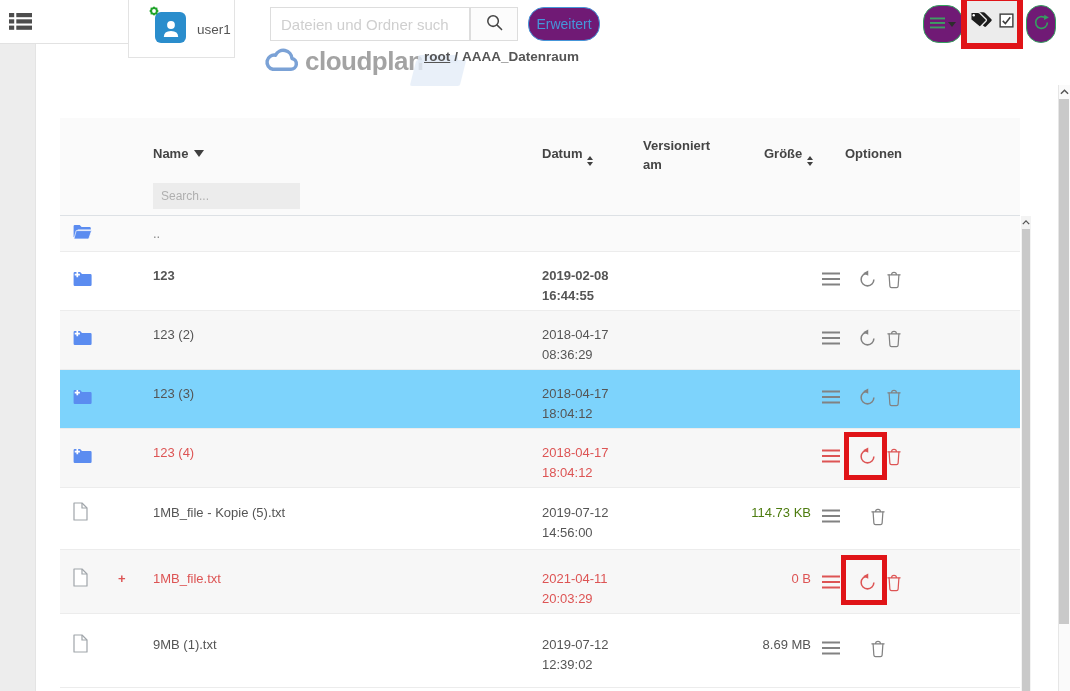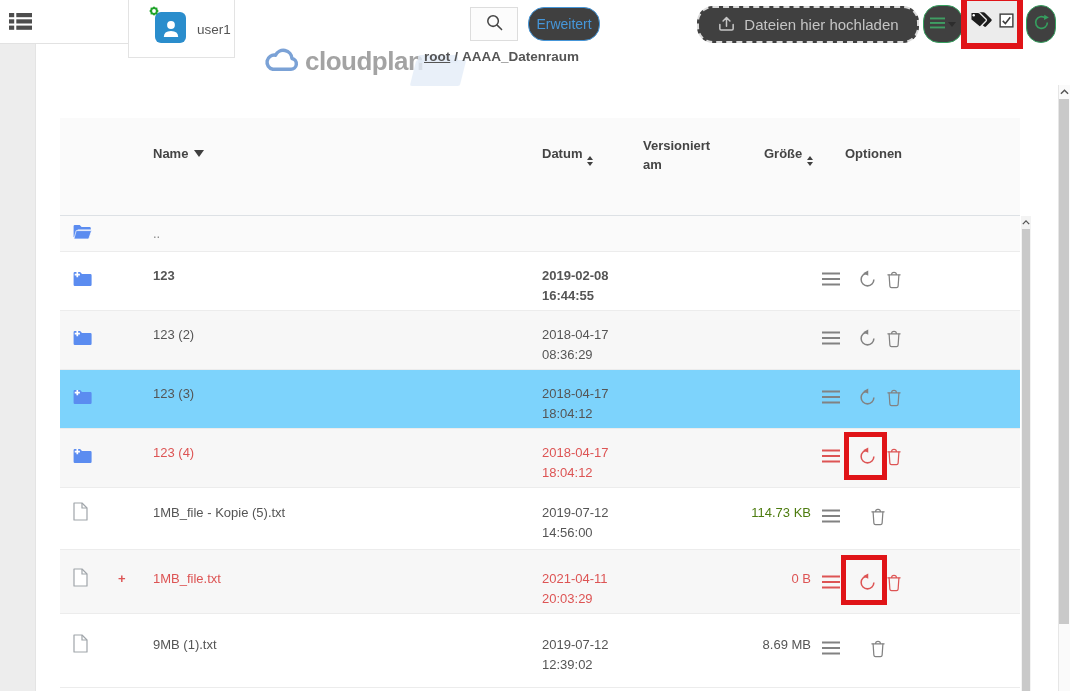--- a/index.html
+++ b/index.html
@@ -13,21 +13,21 @@
   #sidebar{left:0;top:44px;width:36px;height:647px;background:#ededed;border-right:1px solid #e4e4e4}
   #user-panel{left:128px;top:0;width:107px;height:58px;background:#fff;border:1px solid #e3e3e3;border-top:none}
   #avatar{left:26px;top:12px;width:31px;height:31px;background:#2a8dcc;border-radius:6px;display:flex;align-items:center;justify-content:center}
   #gear{left:-8px;top:-8px}
   #user-name{left:68px;top:22px;font-size:13.5px;color:#555}
   
   #search-input{left:270px;top:7px;width:200px;height:34px;border:1px solid #ddd;padding:0 10px;font-size:15px;color:#555;outline:none;font-family:inherit}
   #search-input::placeholder{color:#cfcfcf}
   #search-btn{left:470px;top:7px;width:48px;height:34px;background:#fcfcfc;border:1px solid #ddd;display:flex;align-items:center;justify-content:center;cursor:pointer}
   #adv-btn{left:528px;top:7px;width:72px;height:34px;border:1px solid #4596d9;color:#4596d9;font-size:14px;cursor:pointer}
-  .btn{display:flex;align-items:center;justify-content:center;background:#404040;border-radius:16px}
+  .btn{display:flex;align-items:center;justify-content:center;background:#701a75;border-radius:16px}
   
   #upload-btn{left:697px;top:6px;width:222px;height:37px;border:2px dashed #dcdcdc;color:#c4c4c4;font-size:15px;gap:8px;cursor:default}
   #list-btn{left:923px;top:5px;width:40px;height:38px;border:1px solid #35a05f;gap:3px;cursor:pointer}
   #caret{width:0;height:0;border:4px solid transparent;border-top:5px solid #2d2d2d;margin-top:5px}
   #tags-btn{left:967px;top:1px;width:50px;height:43px;background:#ececec;display:flex;align-items:center;justify-content:center;gap:3px;cursor:pointer}
   #annot-top{left:961px;top:-5px;width:62px;height:54px;border:6px solid #e01418;z-index:30}
   #refresh-btn{left:1026px;top:5px;width:30px;height:38px;border:1px solid #35a05f;cursor:pointer}
   
   #logo{left:263px;top:46px;display:flex;align-items:center;gap:4px}
   #logo-text{font-size:26px;font-weight:600;color:#a3a3a3;letter-spacing:-.5px}
@@ -102,39 +102,31 @@
         <svg width="14" height="14" viewBox="0 0 14 14">
           <rect x="3.6" y="3.6" width="6.8" height="6.8" fill="#1fa32a"></rect>
           <rect x="3.6" y="3.6" width="6.8" height="6.8" fill="#1fa32a" transform="rotate(45 7 7)"></rect>
           <circle cx="7" cy="7" r="1.9" fill="#fff"></circle>
         </svg>
       </span>
     </div>
     <span id="user-name" class="abs">user1</span>
   </div>
 
+  <input id="search-input" class="abs" placeholder="Dateien und Ordner such" style="">
   <div id="search-btn" class="abs">
     <span>
       <svg width="17" height="17" viewBox="0 0 18 18" fill="none" stroke="#454545" stroke-width="1.6">
         <circle cx="7.5" cy="7.5" r="5.6"></circle>
           <path d="M11.8 11.8 L16.5 16.5" stroke-linecap="round"></path>
       </svg>
     </span>
   </div>
   <button id="adv-btn" class="abs btn">Erweitert</button>
 
-  <div id="upload-btn" class="abs btn">
-    <span>
-      <svg width="19" height="17" viewBox="0 0 20 17" fill="none" stroke="#c6c6c6" stroke-width="1.6" stroke-linecap="round" stroke-linejoin="round">
-        <path d="M3 9.5 V14 a1.3 1.3 0 0 0 1.3 1.3 h11.4 A1.3 1.3 0 0 0 17 14 V9.5"></path>
-        <path d="M10 11.5 V2.3 M6.4 5.8 L10 2.2 L13.6 5.8"></path>
-      </svg>
-    </span>
-    <span>Dateien hier hochladen</span>
-  </div>
 
   <div id="list-btn" class="abs btn">
     <span>
       <svg width="15" height="12" viewBox="0 0 15 12">
           <g fill="#3f9e63">
         <rect y="0.5" width="15" height="1.9"></rect>
             <rect y="5" width="15" height="1.9"></rect>
             <rect y="9.5" width="15" height="1.9"></rect>
       </g>
         </svg>
@@ -189,20 +181,21 @@
   <span id="th-date" class="abs th"><span>Datum</span><span class="sorter">
         <i class="up"></i>
         <i class="dn"></i>
       </span></span>
   <span id="th-ver" class="abs th">Versioniert am</span>
   <span id="th-size" class="abs th"><span>Größe</span><span class="sorter">
         <i class="up"></i>
         <i class="dn"></i>
       </span></span>
   <span id="th-opt" class="abs th">Optionen</span>
+  <input id="filter-input" class="abs" placeholder="Search..." style="">
   <div id="thead-rule" class="abs"></div>
 
   <div id="rows">
       <div class="row dotdot" style="top: 216px; height: 36px; background: rgb(250, 250, 250);">
         <span class="abs" style="left:13px;top:8px;line-height:0"><svg width="19" height="15" viewBox="0 0 19 15">
       <path d="M0.6 13 V2.2 Q0.6 1 1.8 1 h4.9 l1.9 2 h8 q1.2 0 1.2 1.2 V5.6 H4.8 L1.9 13.4 z" fill="#5b8cf0"></path>
       <path d="M3.2 6.6 H18.6 L16 14.2 q-.3 .8 -1.1 .8 H0.9 z" fill="#5b8cf0" stroke="#fff" stroke-width="0.7"></path>
           </svg></span>
         <span class="abs name" style="left:93px;top:10px">..</span>
       </div>

